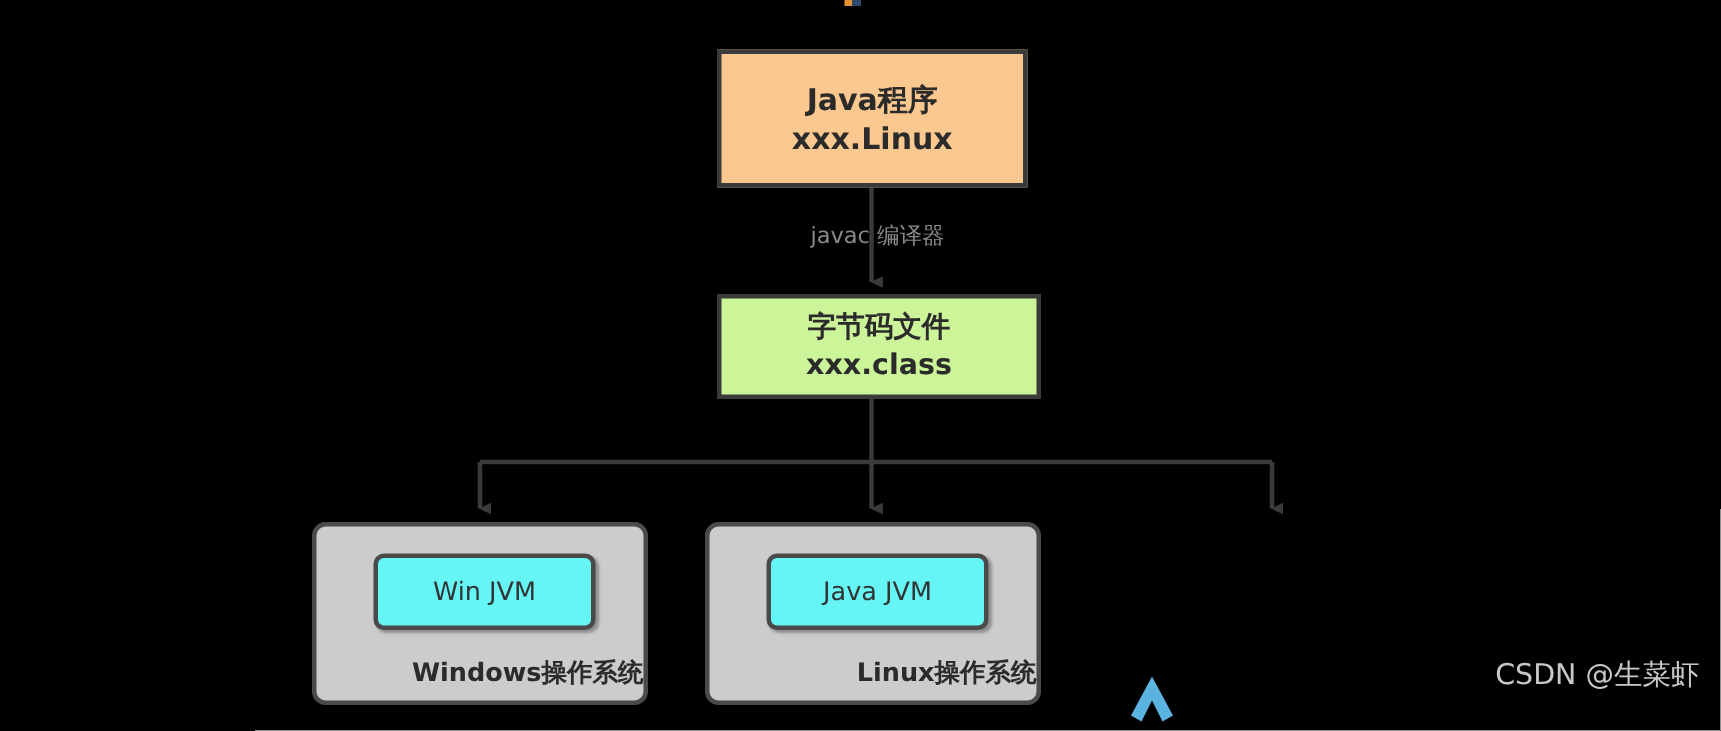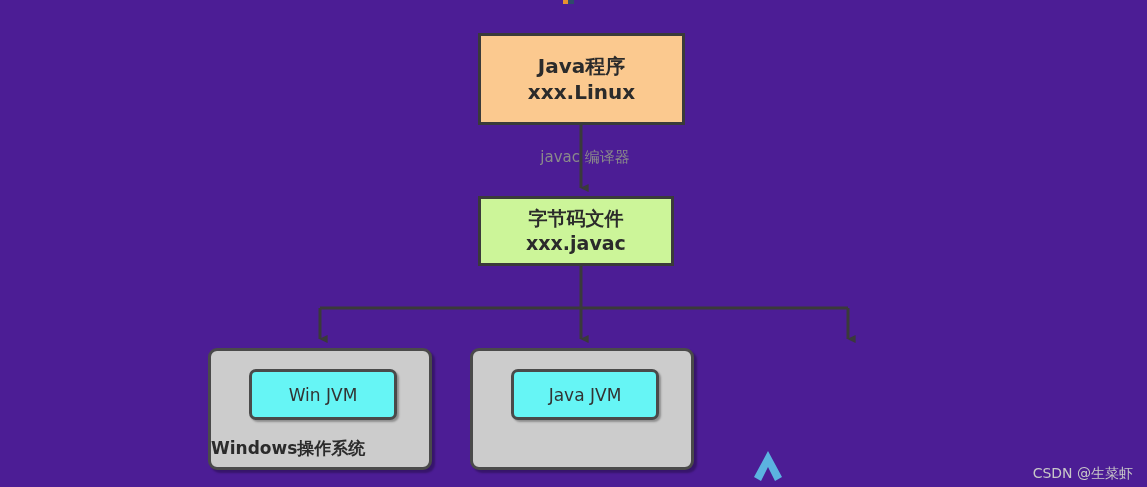--- a/index.html
+++ b/index.html
@@ -7,21 +7,21 @@
     padding: 0;
     background: #ffffff;
   }
   body {
     font-family: "DejaVu Sans", "Liberation Sans", sans-serif;
   }
   #canvas {
     position: relative;
     width: 1147px;
     height: 487px;
-    background: #4c1d95;
+    background: #000000;
     overflow: hidden;
   }
 
   
   .proc-box {
     position: absolute;
     box-sizing: border-box;
     border: 3px solid #3a3a3a;
     display: flex;
     flex-direction: column;
@@ -42,21 +42,21 @@
     top: 33px;
     width: 207px;
     height: 92px;
     background: #fbc98f;
     font-size: 20px;
   }
 
   #class-box {
     left: 478px;
     top: 196px;
-    width: 196px;
+    width: 216px;
     height: 70px;
     background: #ccf599;
     font-size: 19px;
   }
 
   
   .os-box {
     position: absolute;
     box-sizing: border-box;
     width: 224px;
@@ -88,21 +88,21 @@
     font-size: 17px;
     color: #333333;
     white-space: nowrap;
   }
 
   .os-label {
     position: absolute;
     left: 0;
     right: 0;
     bottom: 7px;
-    text-align: left;
+    text-align: right;
     font-size: 17px;
     font-weight: bold;
     color: #2b2b2b;
     white-space: nowrap;
   }
 
   
   #connectors {
     position: absolute;
     left: 0;
@@ -129,22 +129,22 @@
     left: 748px;
     top: 447px;
     width: 40px;
     height: 40px;
   }
 
   
   #watermark {
     position: absolute;
     right: 14px;
-    bottom: 4px;
-    font-size: 14px;
+    bottom: 24px;
+    font-size: 19px;
     color: #c8c8c8;
     white-space: nowrap;
   }
 
   
   #top-fragment {
     position: absolute;
     left: 563px;
     top: 0px;
     width: 11px;
@@ -179,34 +179,35 @@
 
   <div id="java-box" class="proc-box">
     <span class="l1">Java程序</span>
     <span class="l2">xxx.Linux</span>
   </div>
 
   <div class="edge-label">javac 编译器</div>
 
   <div id="class-box" class="proc-box">
     <span class="l1">字节码文件</span>
-    <span class="l2">xxx.javac</span>
+    <span class="l2">xxx.class</span>
   </div>
 
   <div id="os-win" class="os-box">
     <div class="jvm-box">
       <span>Win JVM</span>
     </div>
     <div class="os-label">Windows操作系统</div>
   </div>
 
   <div id="os-linux" class="os-box">
     <div class="jvm-box">
       <span>Java JVM</span>
     </div>
+    <div class="os-label">Linux操作系统</div>
   </div>
 
 
   <svg id="cursor-caret" viewBox="0 0 40 40" xmlns="http://www.w3.org/2000/svg">
     <path d="M20 4 L34 30 L27 34 L20 20 L13 34 L6 30 Z" fill="#5bb3e0"></path>
   </svg>
 
   <div id="watermark">CSDN @生菜虾</div>
 
 </div>

